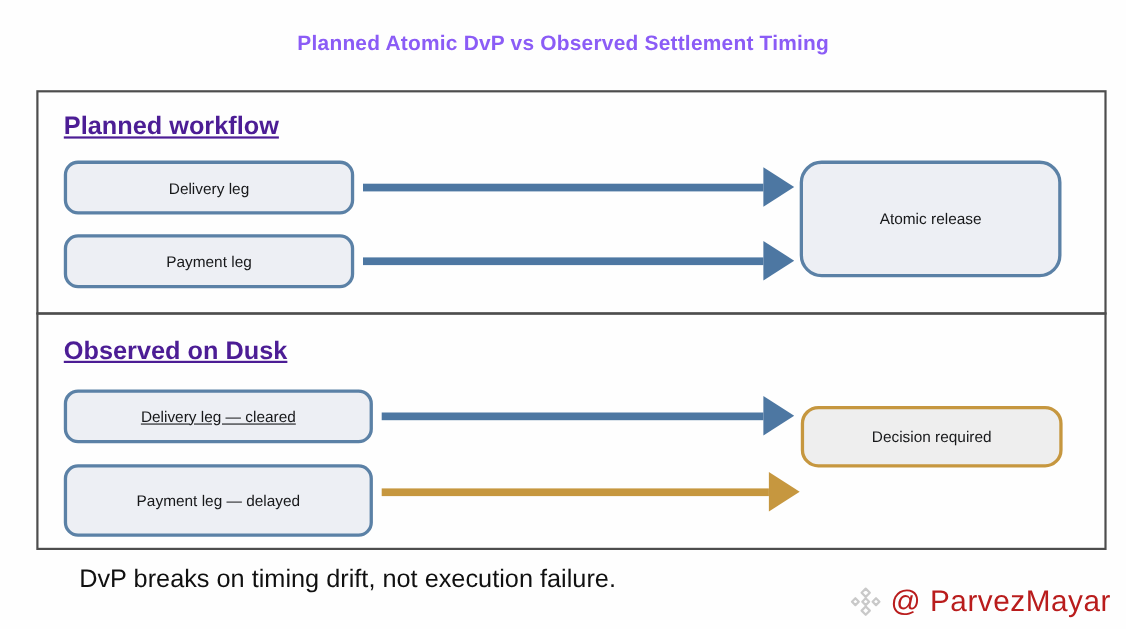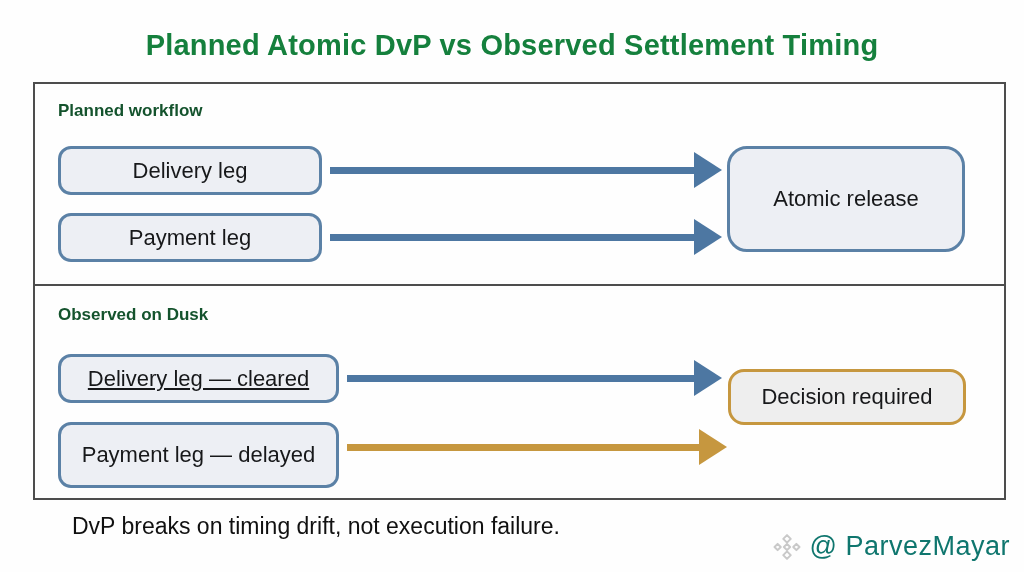--- a/index.html
+++ b/index.html
@@ -5,58 +5,58 @@
   html,body { margin:0; padding:0; }
   body {
     width:1024px; height:572px;
     background:#fefefe;
     font-family:"Liberation Sans", sans-serif;
     position:relative; overflow:hidden;
     color:#111;
   }
   .title {
     position:absolute; top:29px; left:0; width:1024px;
-    text-align:center; font-size:29px; font-weight:700;
-    letter-spacing:0.2px; color:#15803d;
+    text-align:center; font-size:19px; font-weight:700;
+    letter-spacing:0.2px; color:#8b5cf6;
   }
   .panel {
     position:absolute; left:33px; width:973px;
     border:2px solid #4d4d4d; box-sizing:border-box;
     background:transparent;
   }
   .panel-top    { top:82px;  height:204px; }
   .panel-bottom { top:284px; height:216px; border-top-width:2px; }
   .section-heading {
-    position:absolute; font-size:17px; font-weight:700; color:#14532d;
+    position:absolute; font-size:23px; font-weight:700; color:#4c1d95;text-decoration:underline;
   }
   .node {
     position:absolute; box-sizing:border-box;
     background:#edeff4; border:3px solid #5b81a6; border-radius:13px;
     display:flex; align-items:center; justify-content:center;
-    font-size:22px; color:#17181a; text-align:center;
+    font-size:14px; color:#17181a; text-align:center;
   }
   .node-big    { border-radius:20px; }
   .node-orange { border-color:#c6973f; background:#eeeeee; border-radius:16px;margin-top:19px; }
   .arrow {
     position:absolute; display:flex; align-items:center; height:36px;
   }
   .arrow .shaft { flex:1; height:7px; }
   .arrow .head  { width:0; height:0; border-top:18px solid transparent; border-bottom:18px solid transparent; }
   .arrow-blue   .shaft { background:#4d77a2; }
   .arrow-blue   .head  { border-left:28px solid #4d77a2; }
   .arrow-orange .shaft { background:#c6973f; }
   .arrow-orange .head  { border-left:28px solid #c6973f; }
   .caption {
     position:absolute; left:36px; top:513px;
     font-size:23px; color:#101010;margin-left:36px;
   }
   .watermark {
     position:absolute; right:14px; top:531px;
     display:flex; align-items:center; gap:8px;
-    color:#0f766e; font-size:27px; letter-spacing:0.5px;
+    color:#b91c1c; font-size:27px; letter-spacing:0.5px;
   }
   .watermark svg { display:block; }
 </style>
 </head>
 <body>
 
 <div class="title">Planned Atomic DvP vs Observed Settlement Timing</div>
 
 <div class="panel panel-top"></div>
 <div class="section-heading" style="left:58px; top:101px;">Planned workflow</div>

